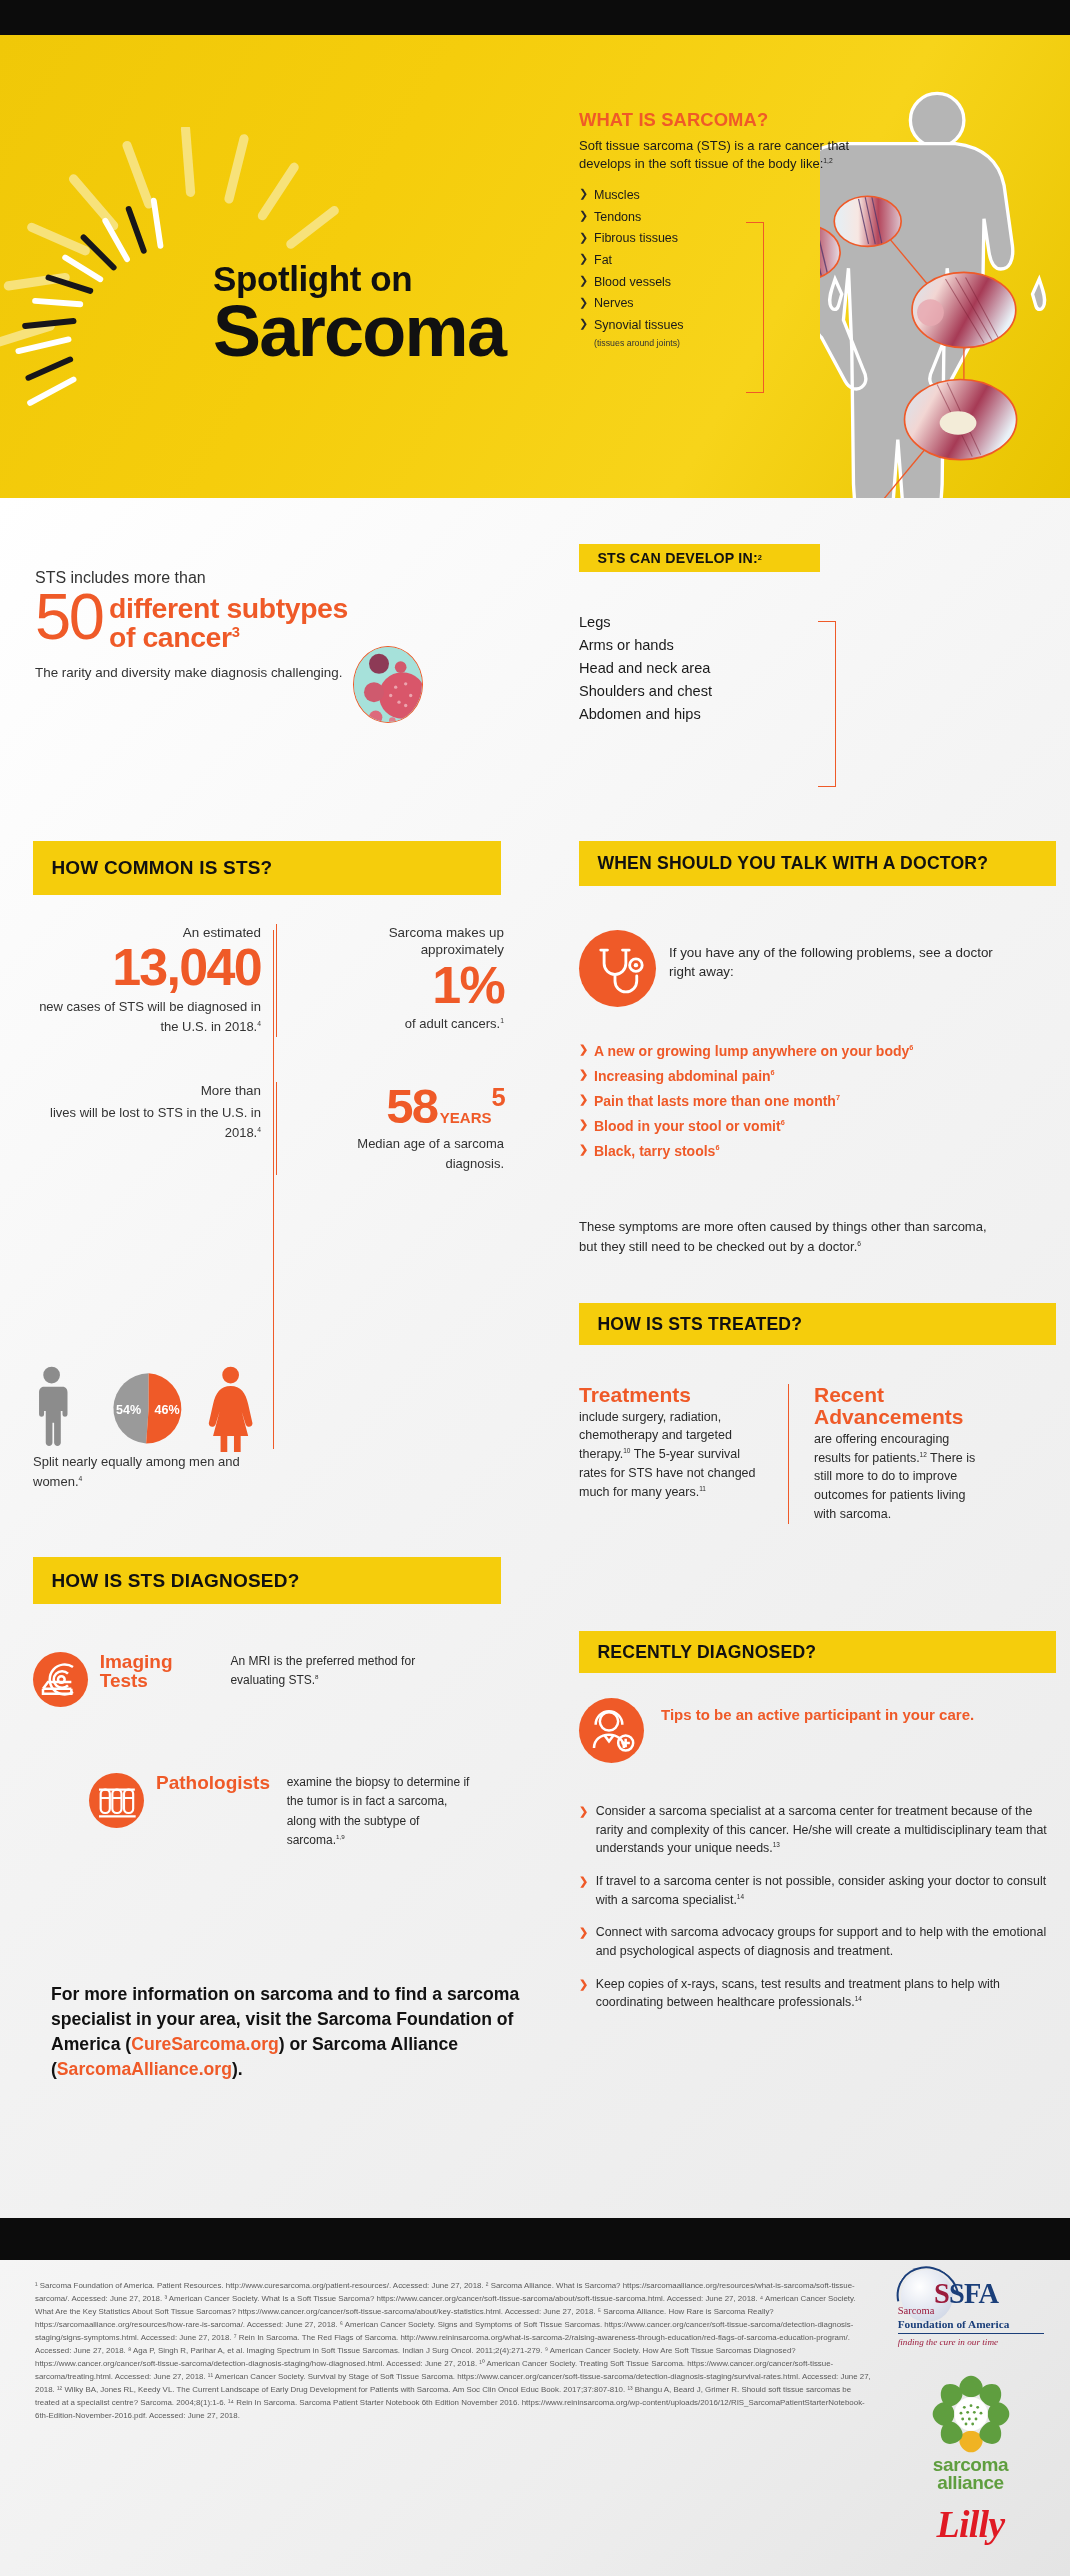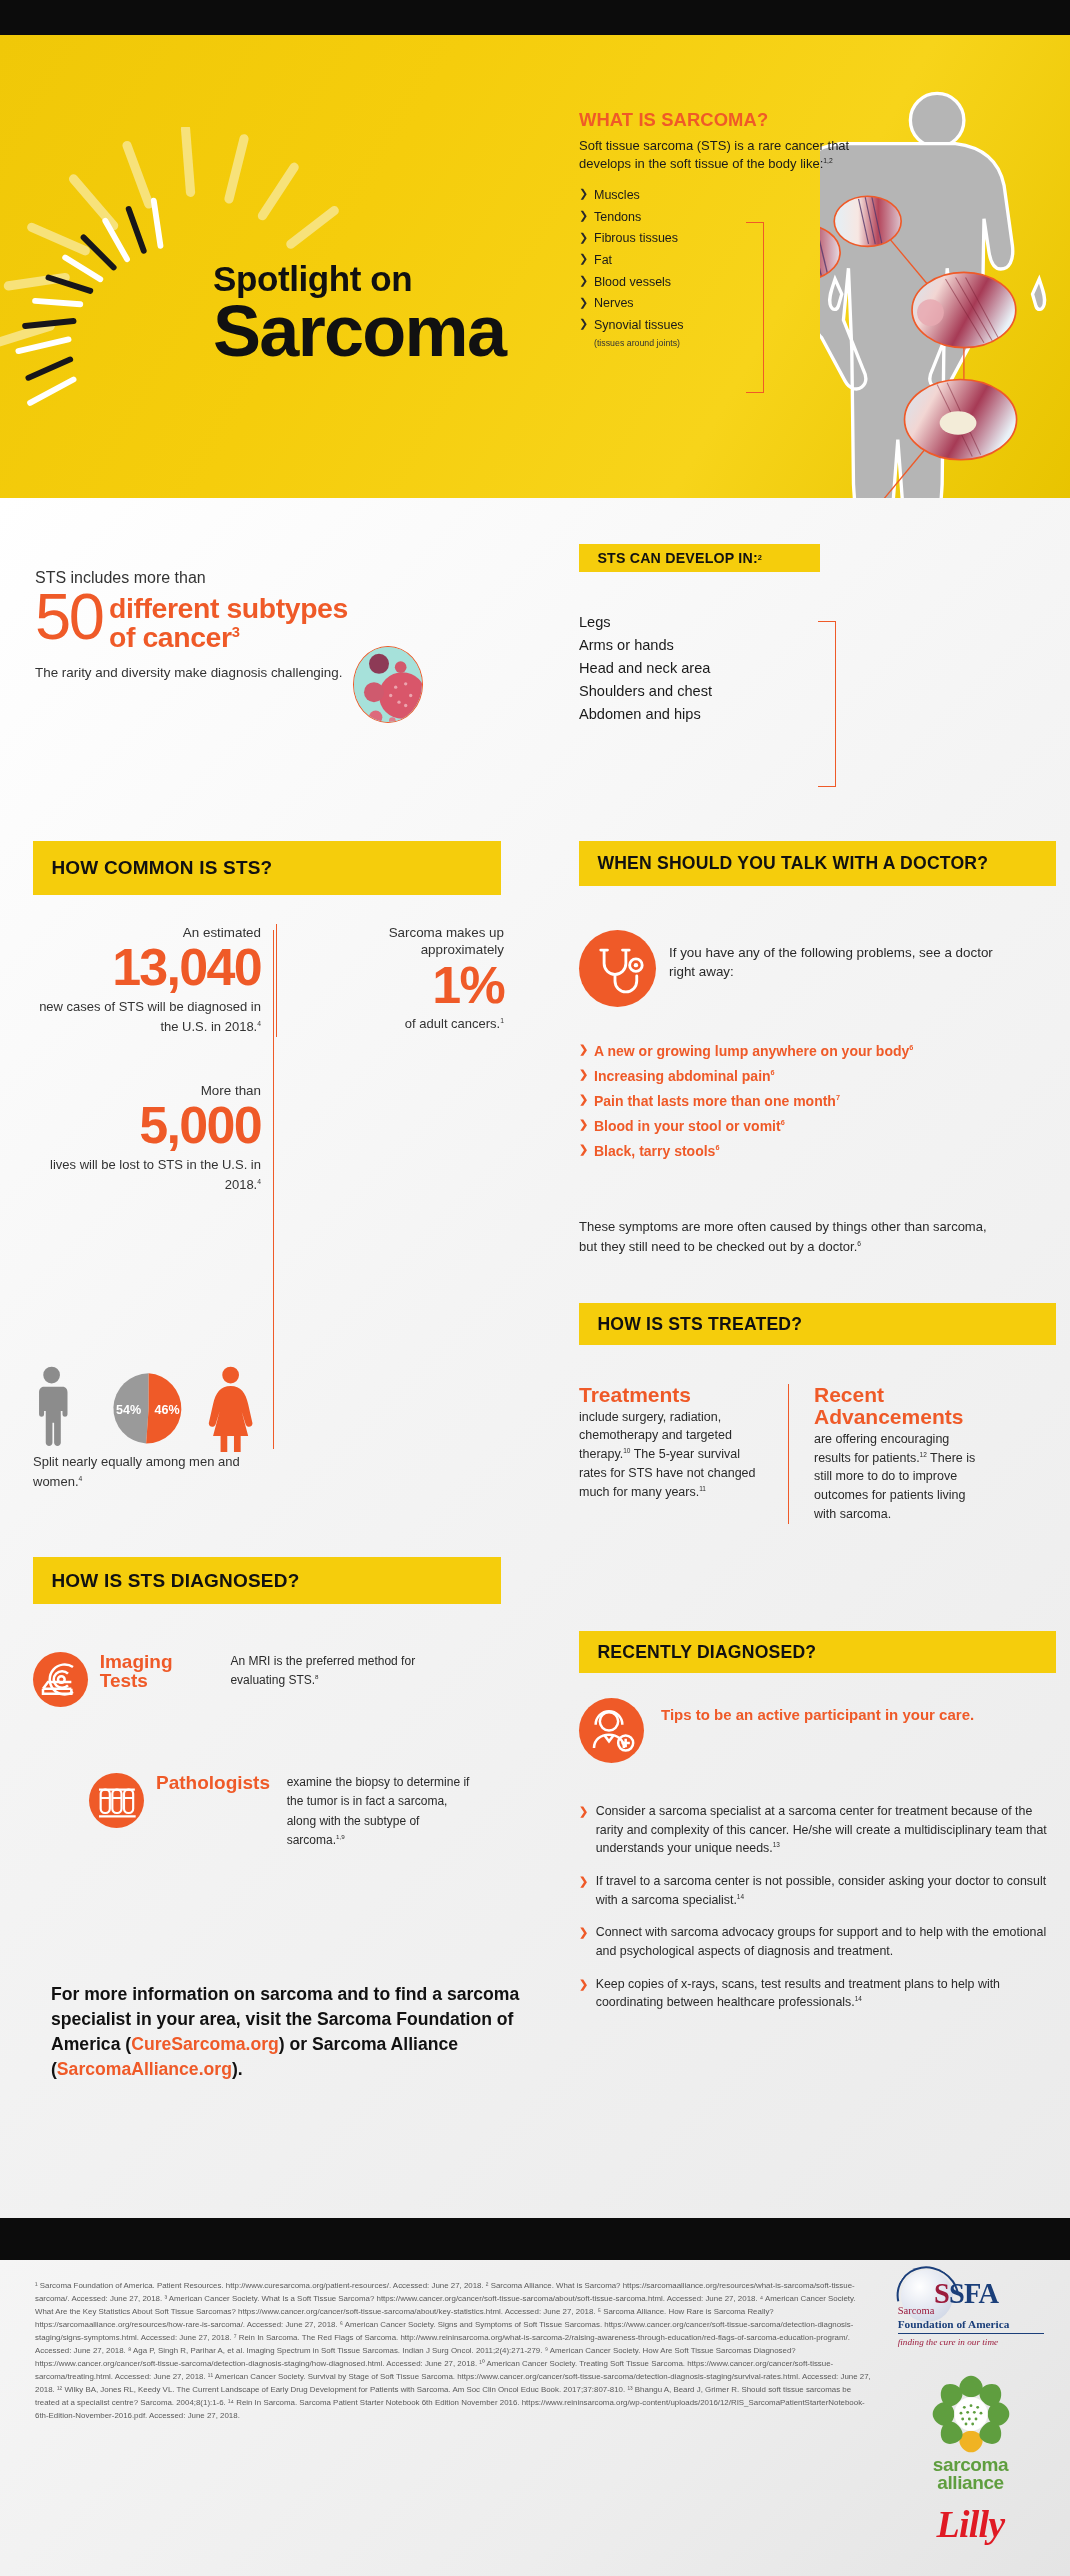--- a/index.html
+++ b/index.html
@@ -404,22 +404,25 @@
     <div class="statcol right">
       <div class="statlabel">Sarcoma makes up approximately</div>
       <div class="statbig">1%</div>
       <div class="statsub"><span>of adult cancers.</span><span class="sup">1</span></div>
     </div>
   </div>
 
   <div class="statgrid" style="margin-top:45px">
     <div class="statcol">
       <div class="statlabel">More than</div>
-      <div class="statbig">5,000</div>
       <div class="statsub"><span>lives will be lost to STS in the U.S. in 2018.</span><span class="sup">4</span></div>
+    </div>
+    <div class="statcol right">
+      <div class="statbig sm"><span>58</span><span class="yearsuffix">YEARS</span><span class="sup">5</span></div>
+      <div class="statsub">Median age of a sarcoma diagnosis.</div>
     </div>
   </div>
 </div>
 
 <div class="gender">
   <svg viewBox="0 0 290 104" width="243" height="87">
 
     <g fill="#8c8c8c">
       <circle cx="22" cy="12" r="10"></circle>
       <path d="M9 26 h26 c4 0 6 3 6 7 v26 c0 4 -6 4 -6 0 v-4 h-2 v38 c0 5 -8 5 -8 0 v-24 h-2 v24 c0 5 -8 5 -8 0 v-38 h-2 v4 c0 4 -6 4 -6 0 v-26 c0 -4 2 -7 6 -7 z"></path>

